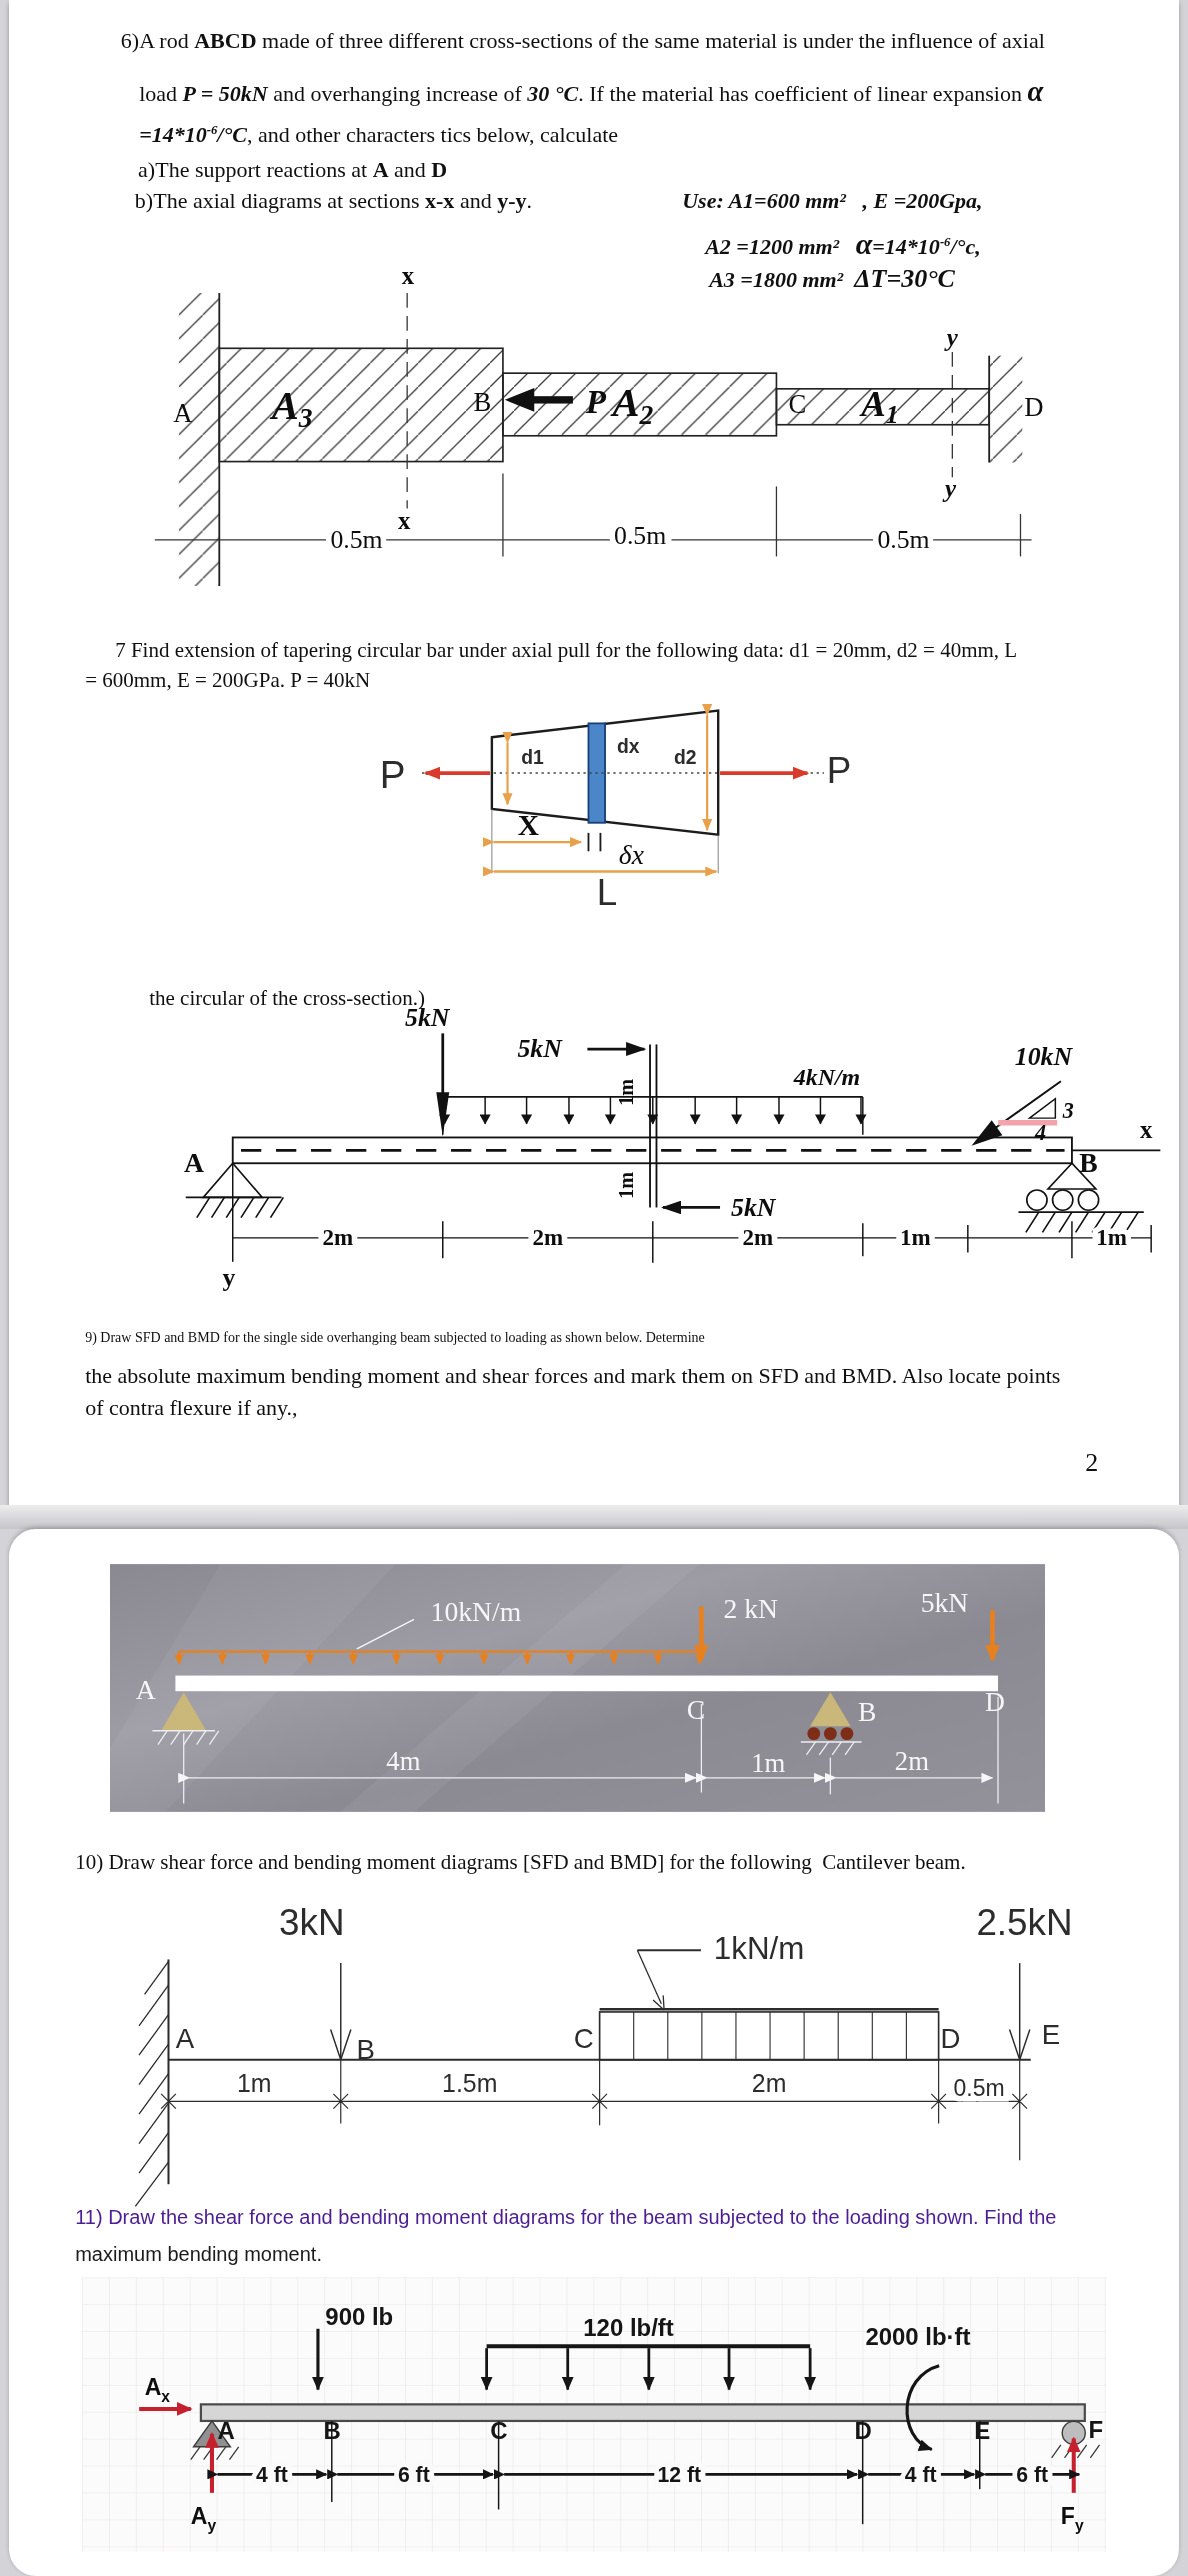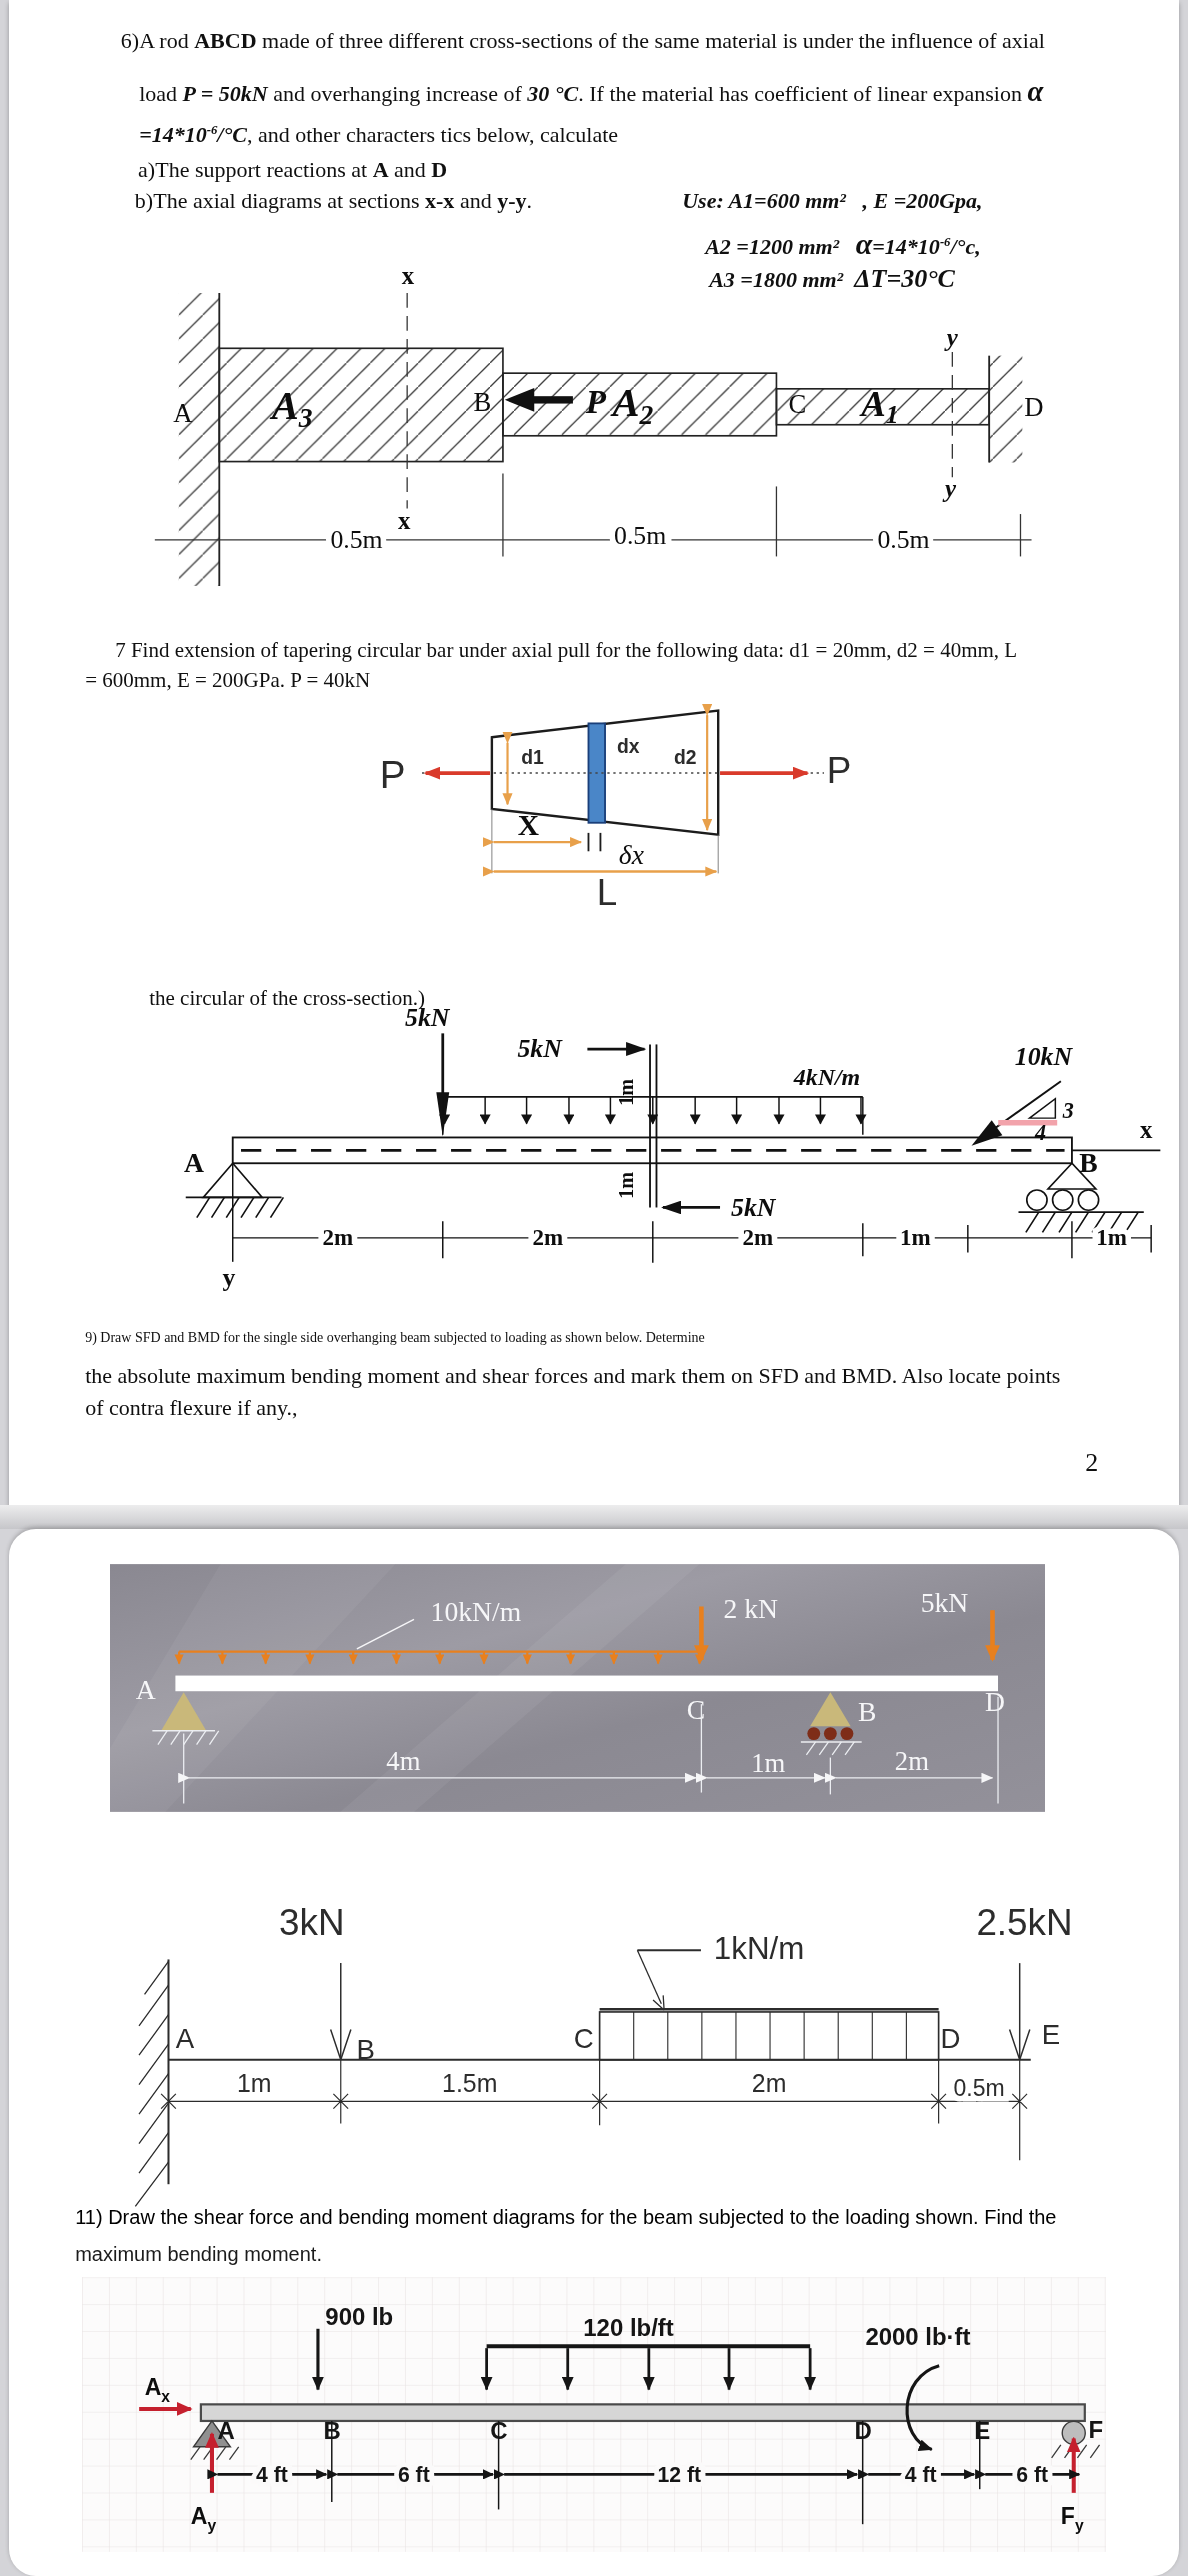--- a/index.html
+++ b/index.html
@@ -313,20 +313,21 @@
         <line x1="964" y1="144" x2="964" y2="260"></line>
         <line x1="86" y1="232" x2="636" y2="232" marker-start="url(#mW)" marker-end="url(#mW)"></line>
         <line x1="648" y1="232" x2="776" y2="232" marker-start="url(#mW)" marker-end="url(#mW)"></line>
         <line x1="788" y1="232" x2="958" y2="232" marker-start="url(#mW)" marker-end="url(#mW)"></line>
       </g>
       <text class="wfig" x="300" y="224" font-size="29">4m</text>
       <text class="wfig" x="696" y="226" font-size="29">1m</text>
       <text class="wfig" x="852" y="224" font-size="29">2m</text>
     </svg>
 
+    <div class="t ser" style="left:66px;top:321px;font-size:21px">10) Draw shear force and bending moment diagrams [SFD and BMD] for the following  Cantilever beam.</div>
 
     <svg style="left:60px;top:364px" width="1064" height="295" viewBox="0 0 1155 320">
       <g stroke="#2c2c2c" fill="none">
         <line x1="108" y1="72" x2="108" y2="316" stroke-width="2.2"></line>
         <path d="M108 100 L76 144 M108 132 L76 176 M108 164 L76 208 M108 196 L76 240 M108 228 L76 272 M108 260 L76 304 M108 292 L72 340 M108 74 L82 110" stroke-width="1.4"></path>
       </g>
       <line x1="108" y1="181" x2="1044" y2="181" stroke="#2c2c2c" stroke-width="2.2"></line>
 
       <text class="cad" x="228" y="46" font-size="40">3kN</text>
       <g stroke="#2c2c2c" stroke-width="1.6" fill="none">
@@ -363,21 +364,21 @@
         <line x1="1032" y1="181" x2="1032" y2="290"></line>
         <line x1="108" y1="226" x2="1032" y2="226"></line>
         <path d="M100 218 L116 234 M100 234 L116 218 M287 218 L303 234 M287 234 L303 218 M568 218 L584 234 M568 234 L584 218 M936 218 L952 234 M936 234 L952 218 M1024 218 L1040 234 M1024 234 L1040 218"></path>
       </g>
       <text class="cad dml" x="201" y="216" font-size="27" text-anchor="middle">1m</text>
       <text class="cad dml" x="435" y="216" font-size="27" text-anchor="middle">1.5m</text>
       <text class="cad dml" x="760" y="216" font-size="27" text-anchor="middle">2m</text>
       <text class="cad dml" x="988" y="220" font-size="25" text-anchor="middle">0.5m</text>
     </svg>
 
-    <div class="t sans" style="left:66px;top:677px;font-size:20px;color:#000000">11) Draw the shear force and bending moment diagrams for the beam subjected to the loading shown. Find the</div>
+    <div class="t sans" style="left:66px;top:677px;font-size:20px;color:#4c1d95">11) Draw the shear force and bending moment diagrams for the beam subjected to the loading shown. Find the</div>
     <div class="t sans" style="left:66px;top:714px;font-size:20px;color:#1b1b1b">maximum bending moment.</div>
 
     <svg style="left:73px;top:748px" width="1024" height="275" viewBox="0 0 1111 298">
       <defs>
         <pattern id="grid" width="29.2" height="29.2" patternUnits="userSpaceOnUse">
           <path d="M29.2 0 L0 0 0 29.2" fill="none" stroke="#e8e3e3" stroke-width="1.2"></path>
         </pattern>
         <marker id="mBk" markerUnits="userSpaceOnUse" markerWidth="15" markerHeight="13" refX="14" refY="6.5" orient="auto">
             <polygon points="0,0 15,6.5 0,13" fill="#151515"></polygon>
           </marker>

